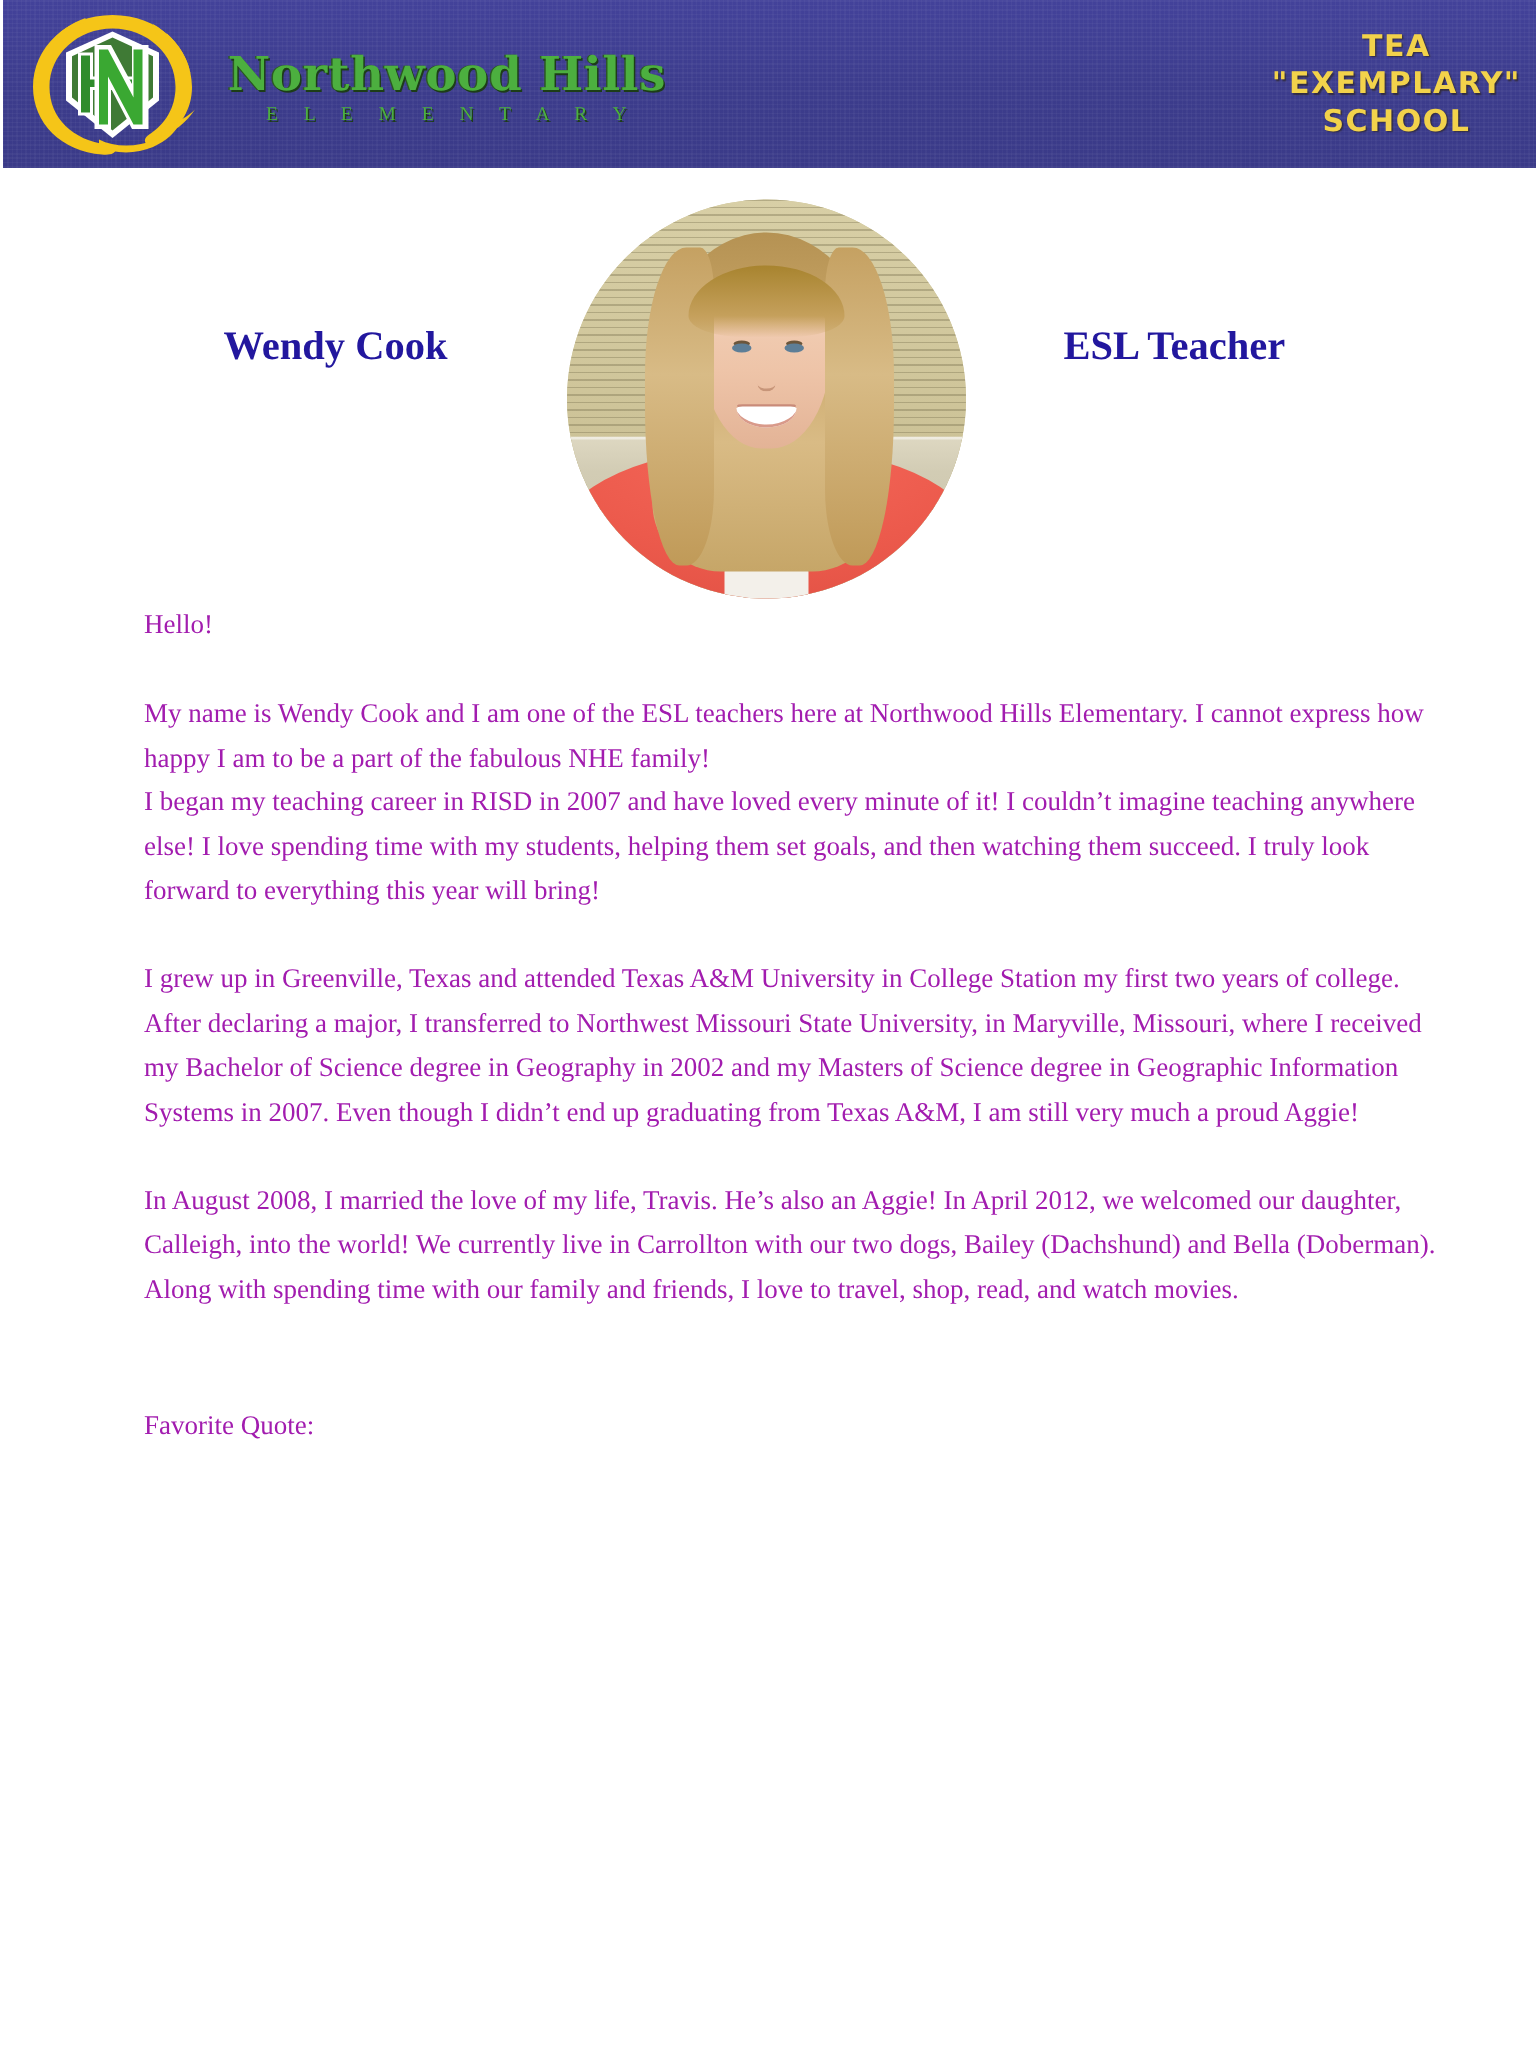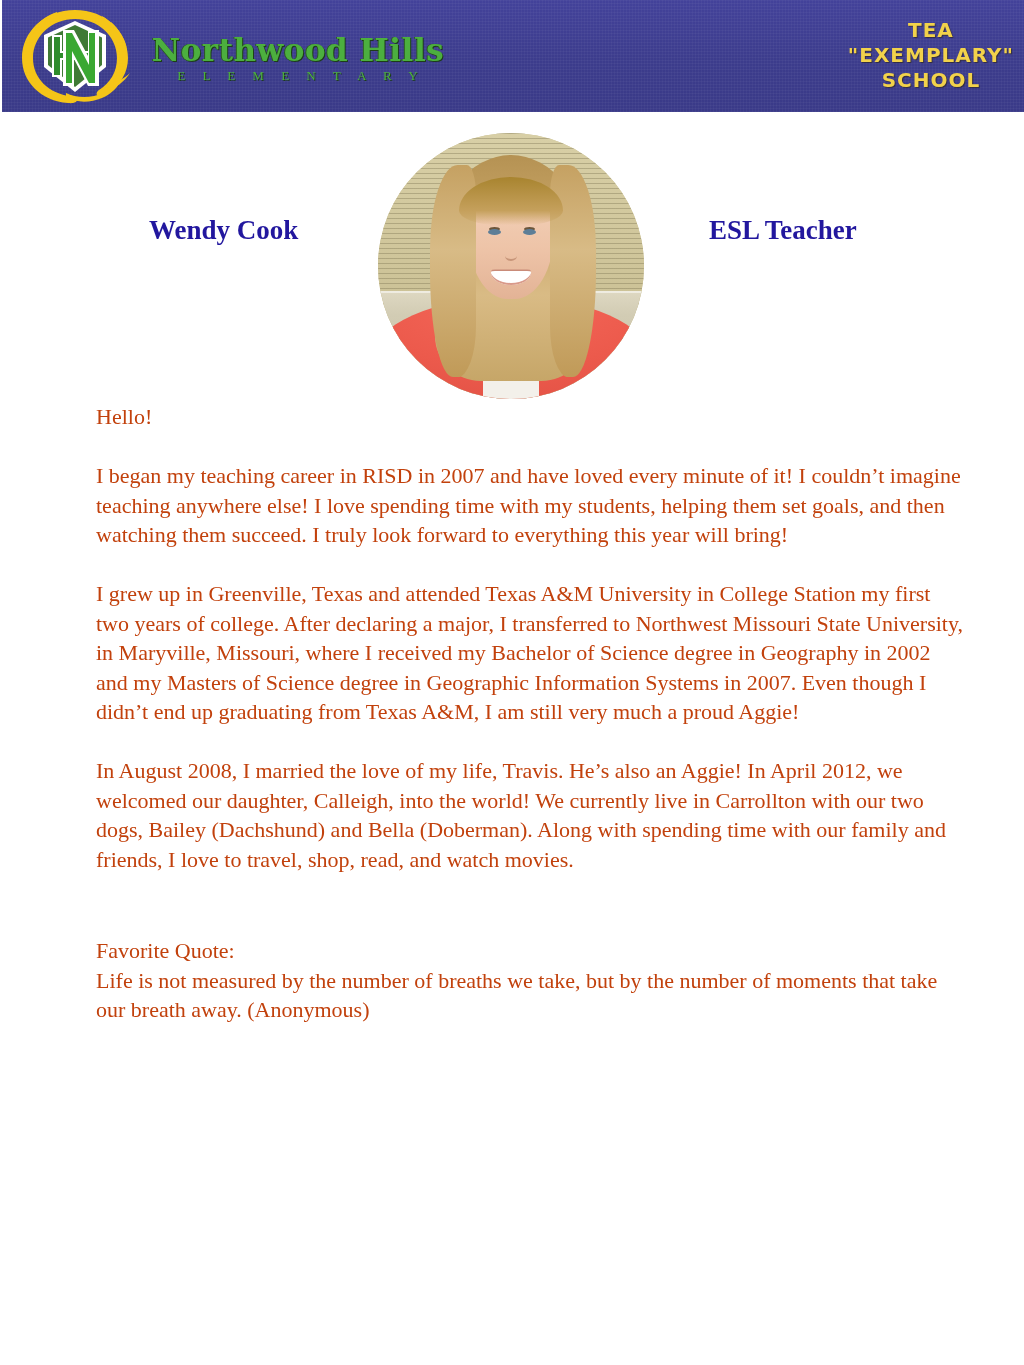--- a/index.html
+++ b/index.html
@@ -201,23 +201,23 @@
   .teacher-name { left: 149px; }
   .teacher-role { left: 709px; }
 
   
   .body-copy {
     position: absolute;
     left: 96px;
     top: 402px;
     width: 870px;
     font-family: "Liberation Serif", "DejaVu Serif", serif;
-    font-size: 22px;
+    font-size: 18px;
     line-height: 29.5px;
-    color: #c2410c;
+    color: #a21caf;
   }
   .body-copy p { margin: 0; }
   .body-copy p + p { margin-top: 29.5px; }
   .body-copy p.tight + p.tight { margin-top: 0; }
   .quote-block { margin-top: 62px !important; }
 </style>
 </head>
 <body>
 
 <div class="banner">
@@ -295,18 +295,18 @@
   </div>
 </div>
 
 <div class="name-row">
   <div class="teacher-name">Wendy Cook</div>
   <div class="teacher-role">ESL Teacher</div>
 </div>
 
 <div class="body-copy">
   <p>Hello!</p>
+  <p class="tight">My name is Wendy Cook and I am one of the ESL teachers here at Northwood Hills Elementary. I cannot express how happy I am to be a part of the fabulous NHE family!</p>
   <p class="tight">I began my teaching career in RISD in 2007 and have loved every minute of it! I couldn’t imagine teaching anywhere else! I love spending time with my students, helping them set goals, and then watching them succeed. I truly look forward to everything this year will bring!</p>
   <p>I grew up in Greenville, Texas and attended Texas A&amp;M University in College Station my first two years of college. After declaring a major, I transferred to Northwest Missouri State University, in Maryville, Missouri, where I received my Bachelor of Science degree in Geography in 2002 and my Masters of Science degree in Geographic Information Systems in 2007. Even though I didn’t end up graduating from Texas A&amp;M, I am still very much a proud Aggie!</p>
   <p>In August 2008, I married the love of my life, Travis. He’s also an Aggie! In April 2012, we welcomed our daughter, Calleigh, into the world! We currently live in Carrollton with our two dogs, Bailey (Dachshund) and Bella (Doberman). Along with spending time with our family and friends, I love to travel, shop, read, and watch movies.</p>
   <p class="quote-block tight">Favorite Quote:</p>
-  <p class="tight">Life is not measured by the number of breaths we take, but by the number of moments that take our breath away. (Anonymous)</p>
 </div>
 
 </body></html>

